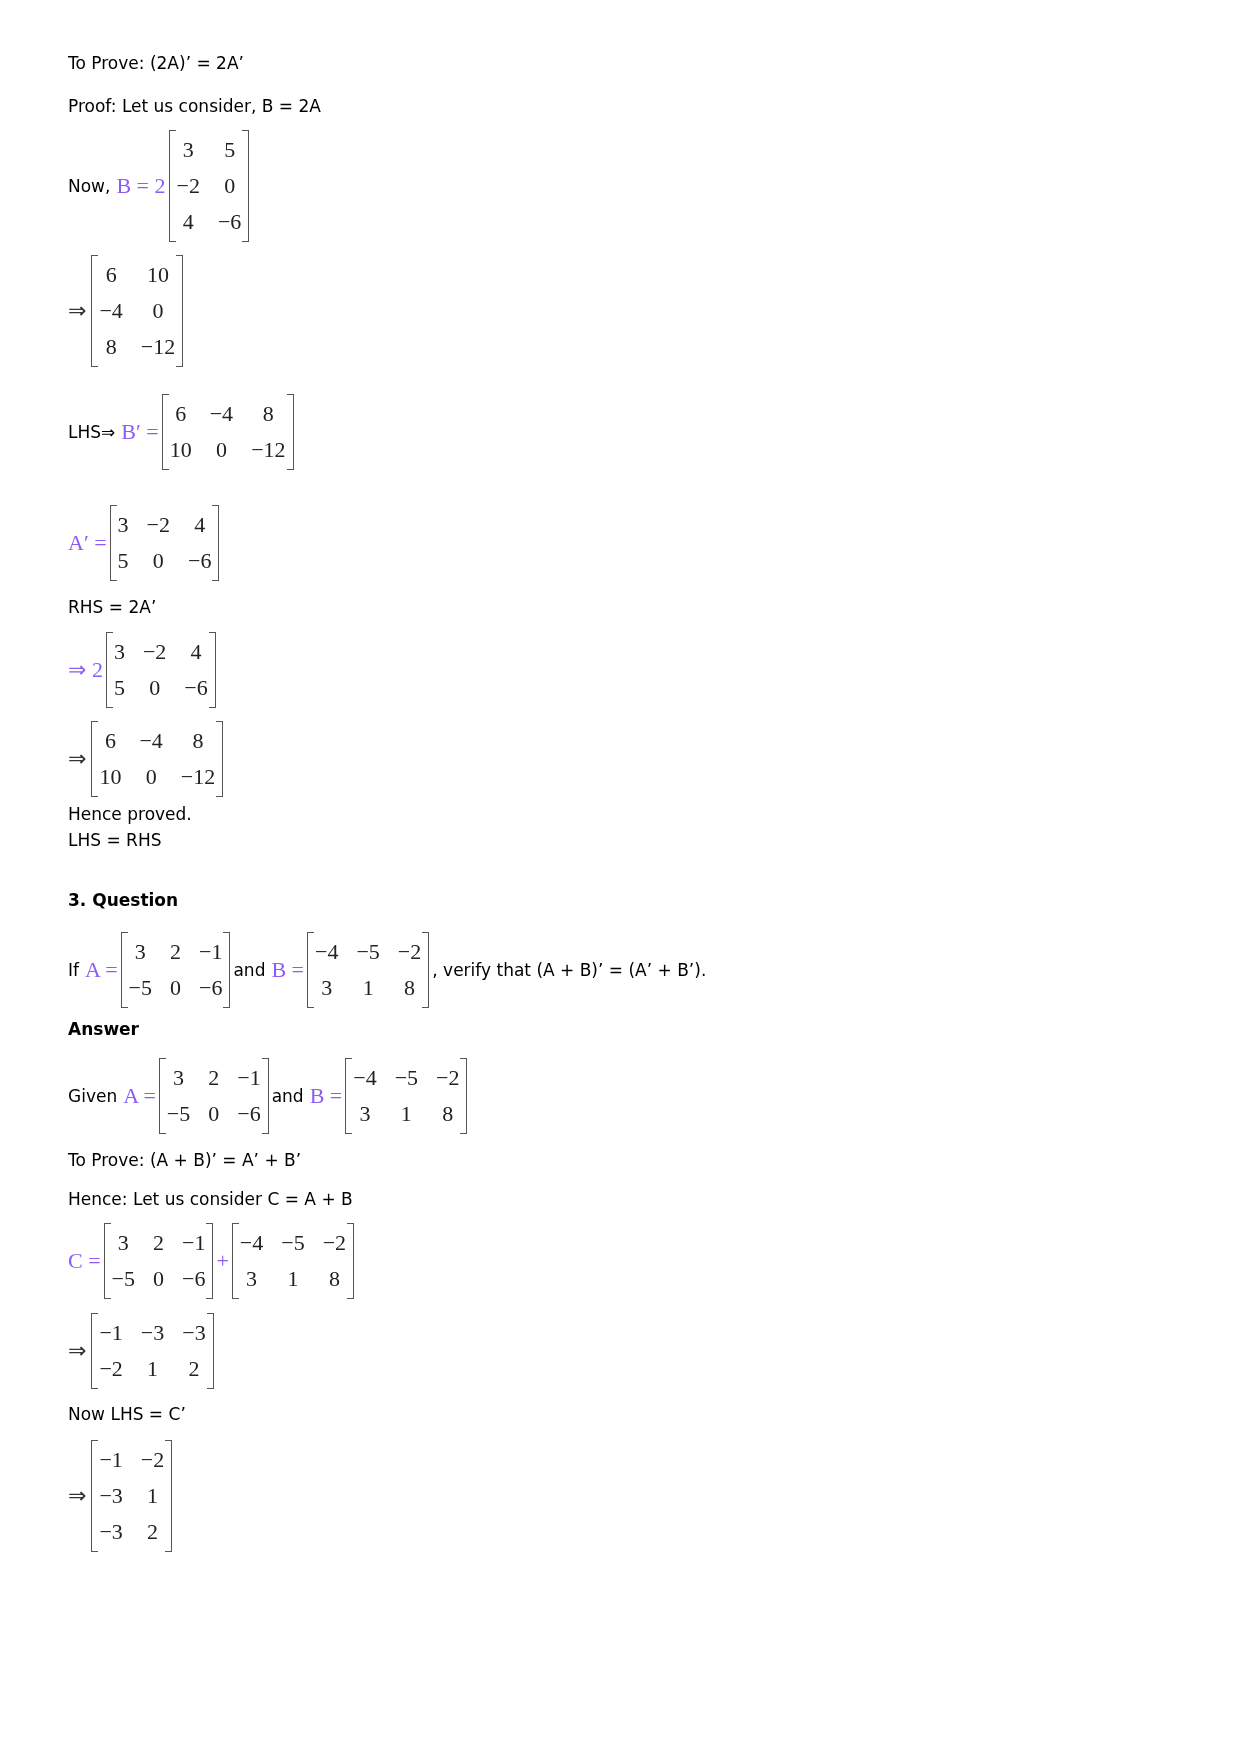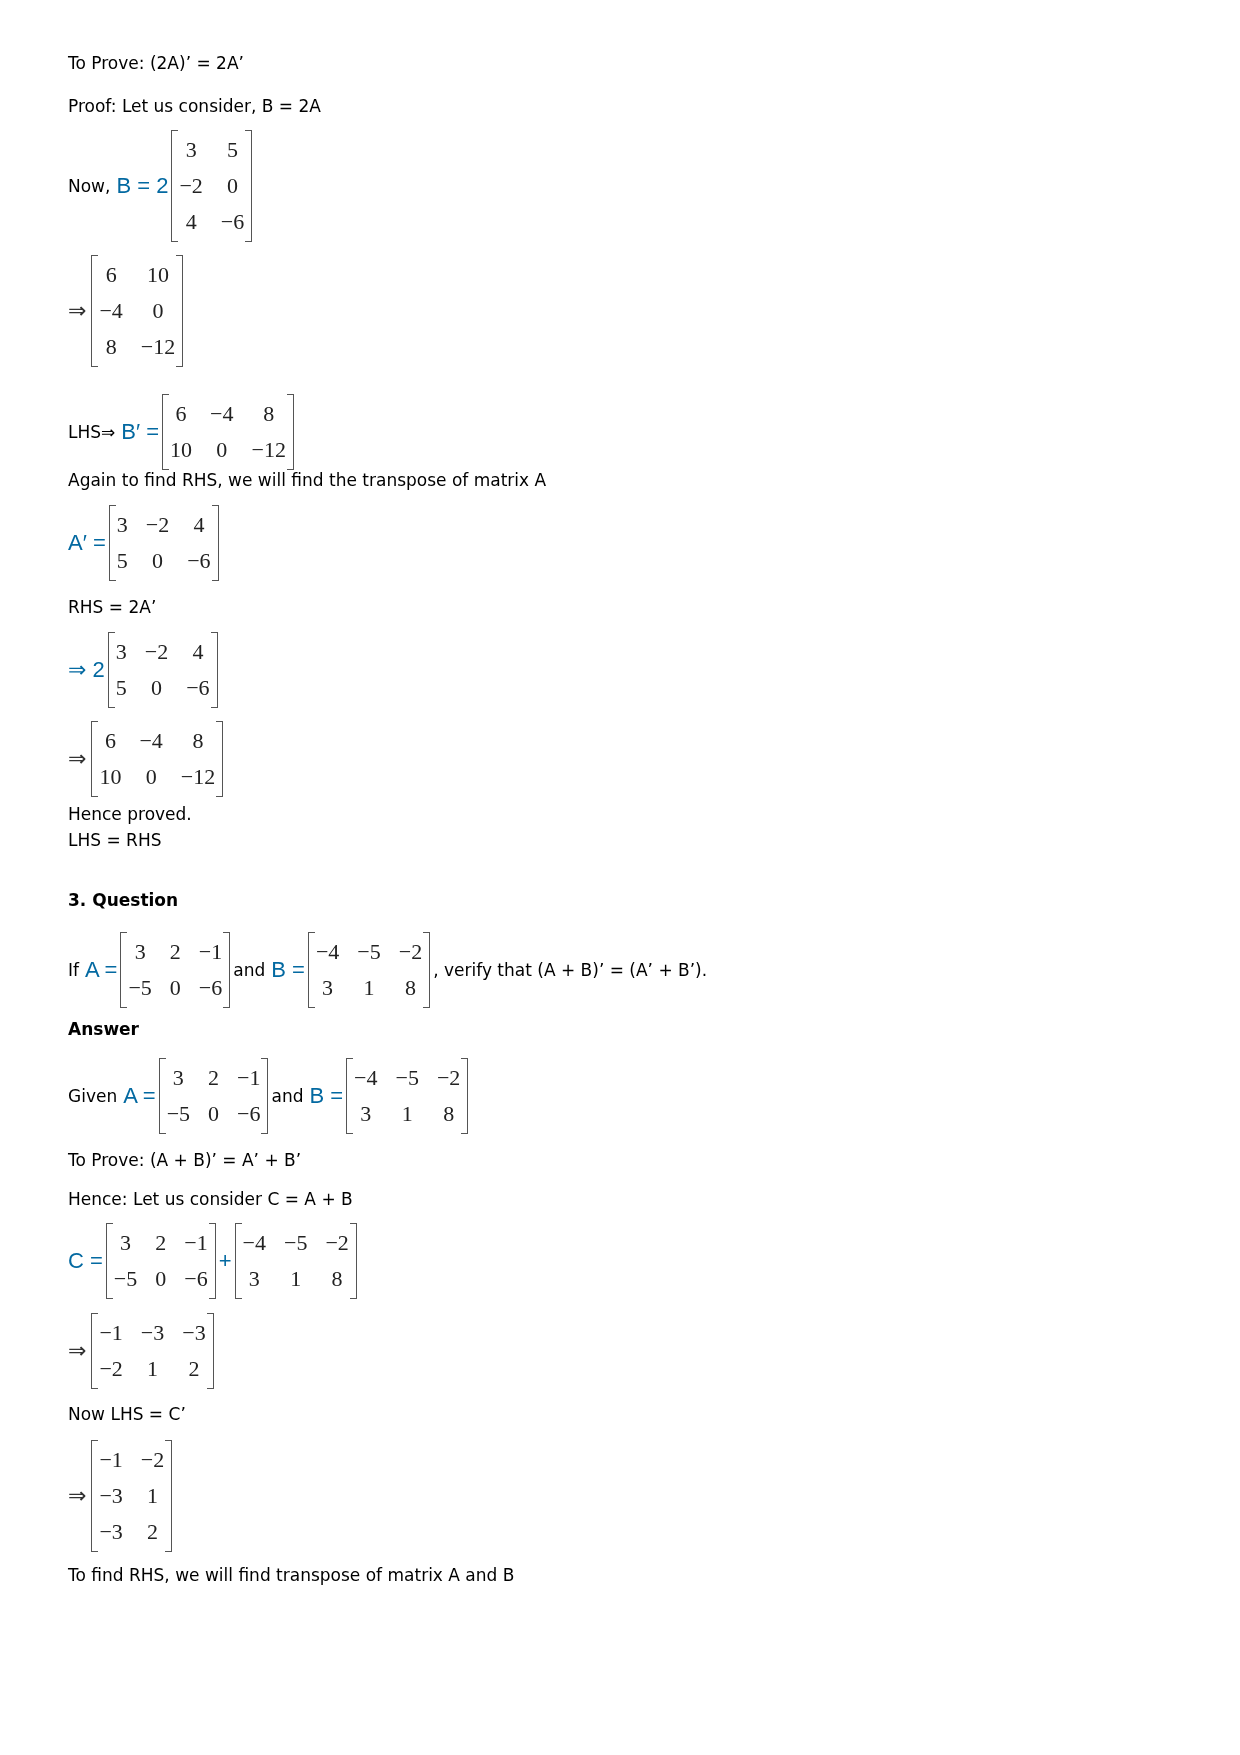--- a/index.html
+++ b/index.html
@@ -5,22 +5,22 @@
     html, body { margin: 0; padding: 0; background: #ffffff; }
     body { width: 1240px; height: 1755px; position: relative; overflow: hidden; color: #000; }
     .page { position: absolute; left: 0; top: 0; width: 1192px; height: 1755px; }
     .line {
       position: absolute; left: 68px;
       font-family: "DejaVu Sans", sans-serif; font-size: 17px; line-height: 20px;
       white-space: nowrap; display: flex; align-items: center;
     }
     .bold { font-weight: bold; text-align: center; }
     .math {
-      font-family: Liberation Sans, sans-serif;
-      font-size: 22px; color: #0369a1;
+      font-family: Liberation Serif, serif;
+      font-size: 22px; color: #8b5cf6;
     }
     .arrow { font-family: "DejaVu Sans", sans-serif; font-size: 22px; color: #333; margin-right: 2px; }
     .matrix {
       position: relative; display: inline-grid; margin: 0 3px;
       font-family: "Liberation Serif", "DejaVu Serif", serif; font-size: 22px; color: #222;
       padding: 2px 8px;
     }
     .matrix::before, .matrix::after {
       content: ""; position: absolute; top: 0; bottom: 0; width: 6px;
       border-top: 1.5px solid #555; border-bottom: 1.5px solid #555;
@@ -78,23 +78,20 @@
     <span class="matrix c3">
         <span class="cell">6</span>
         <span class="cell">−4</span>
         <span class="cell">8</span>
         <span class="cell">10</span>
         <span class="cell">0</span>
         <span class="cell">−12</span>
       </span>
   </div>
 
-  <div class="line" style="top:470px">
-    <span>Again to find RHS, we will find the transpose of matrix A</span>
-  </div>
 
   <div class="line" style="top:505px">
     <span class="math">A′ =</span>
     <span class="matrix c3">
         <span class="cell">3</span>
         <span class="cell">−2</span>
         <span class="cell">4</span>
         <span class="cell">5</span>
         <span class="cell">0</span>
         <span class="cell">−6</span>
@@ -246,17 +243,14 @@
     <span class="matrix c2">
         <span class="cell">−1</span>
         <span class="cell">−2</span>
         <span class="cell">−3</span>
         <span class="cell">1</span>
         <span class="cell">−3</span>
         <span class="cell">2</span>
       </span>
   </div>
 
-  <div class="line" style="top:1565px">
-    <span>To find RHS, we will find transpose of matrix A and B</span>
-  </div>
 
 </div>
 
 </body></html>

